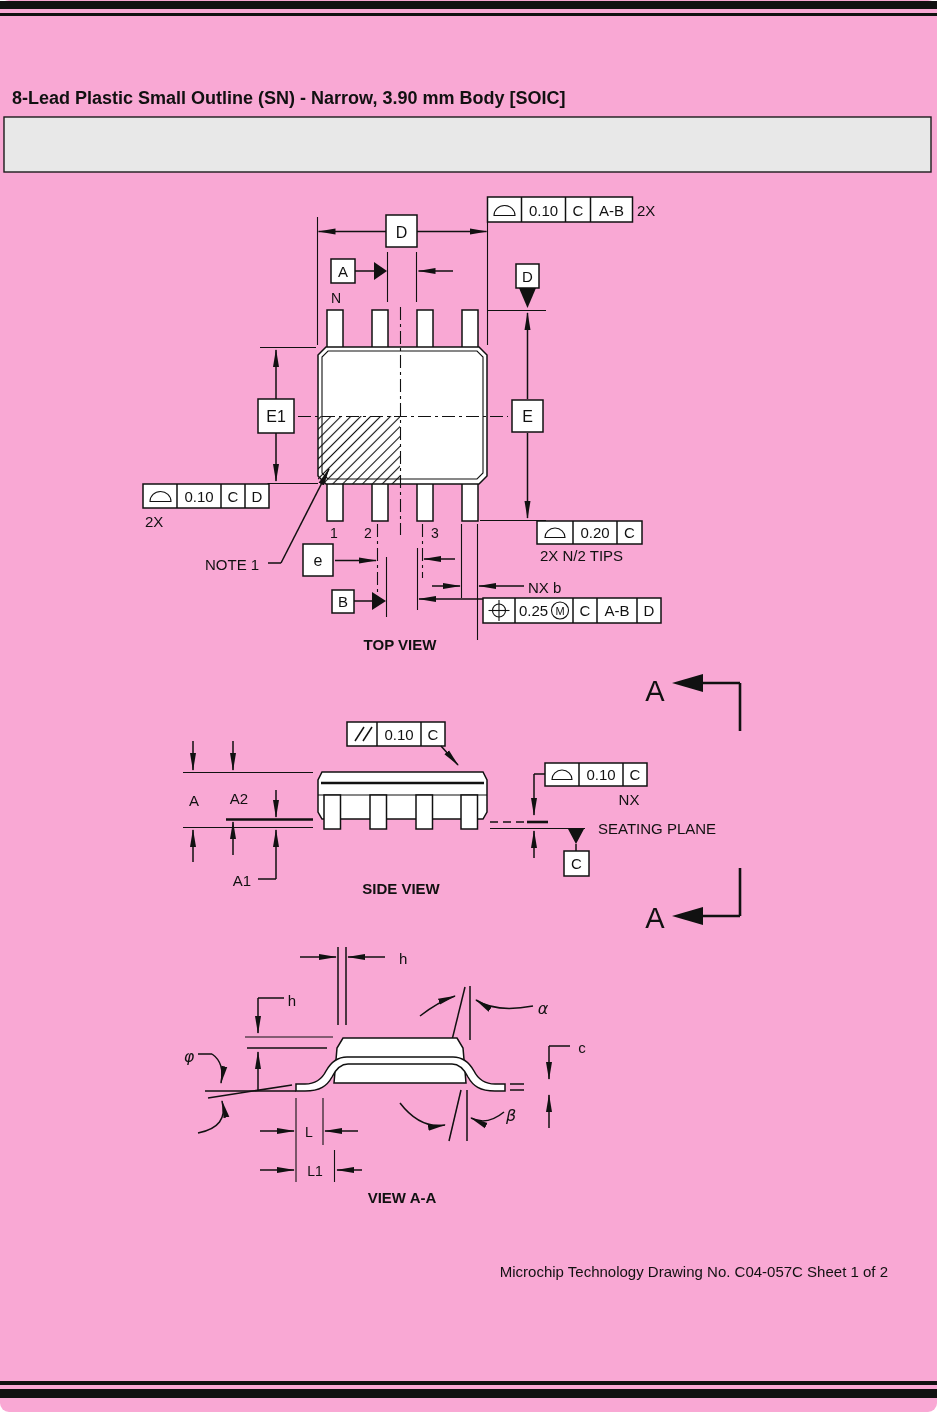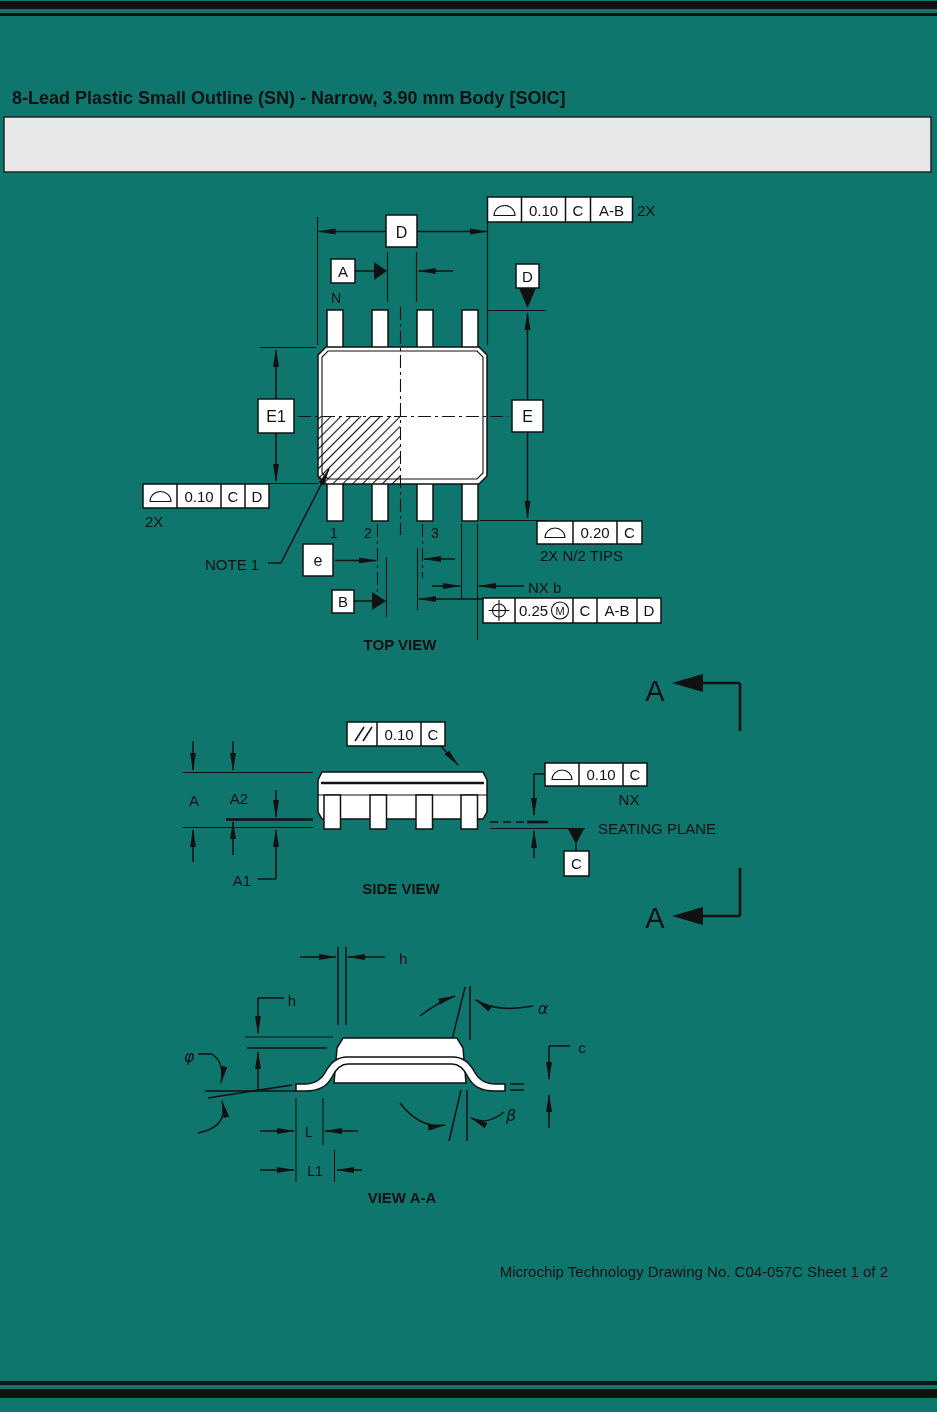--- a/index.html
+++ b/index.html
@@ -1,16 +1,16 @@
 <!DOCTYPE html>
 <html><head>
 <meta charset="utf-8">
 <style>
   html,body{margin:0;padding:0;background:#ffffff;}
-  .stage{position:relative;width:937px;height:1412px;background:#0f766e;}
+  .stage{position:relative;width:937px;height:1412px;background:#f9a8d4;border-radius:9px;}
   svg{display:block;}
   .t{font-family:"Liberation Sans","DejaVu Sans",sans-serif;fill:#111;}
   .b{font-weight:bold;}
   .it{font-style:italic;font-family:"DejaVu Sans",sans-serif;}
   .ln{stroke:#111;stroke-width:1.5;fill:none;}
   .thin{stroke:#111;stroke-width:1.1;fill:none;}
   .th{stroke:#111;stroke-width:2.6;fill:none;}
   .cl{stroke:#111;stroke-width:1.1;fill:none;stroke-dasharray:13 4 3 4;}
   .dash{stroke:#111;stroke-width:1.3;fill:none;stroke-dasharray:8 5;}
   .wbox{fill:#fff;stroke:#111;stroke-width:1.5;}

